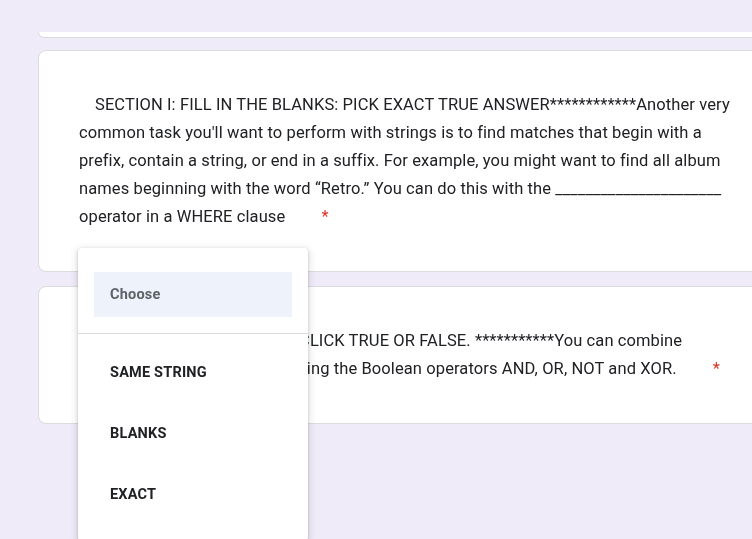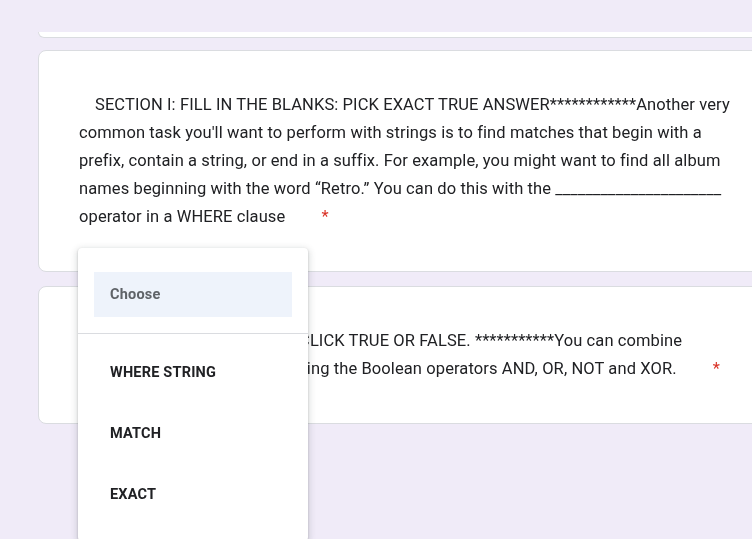--- a/index.html
+++ b/index.html
@@ -87,16 +87,16 @@
   <div class="question-text">
     <span style="margin-left:210px;">) CLICK TRUE OR FALSE. ***********You can combine</span><br>
     <span style="margin-left:210px;">using the Boolean operators AND, OR, NOT and XOR.</span>
     <span class="required">*</span>
   </div>
 </div>
 
 <div class="dropdown-menu">
   <div class="dropdown-option placeholder">Choose</div>
   <div class="dropdown-divider"></div>
-  <div class="dropdown-option">WHERE STRING</div>
-  <div class="dropdown-option">MATCH</div>
+  <div class="dropdown-option">SAME STRING</div>
+  <div class="dropdown-option">BLANKS</div>
   <div class="dropdown-option">EXACT</div>
 </div>
 
 </body></html>

